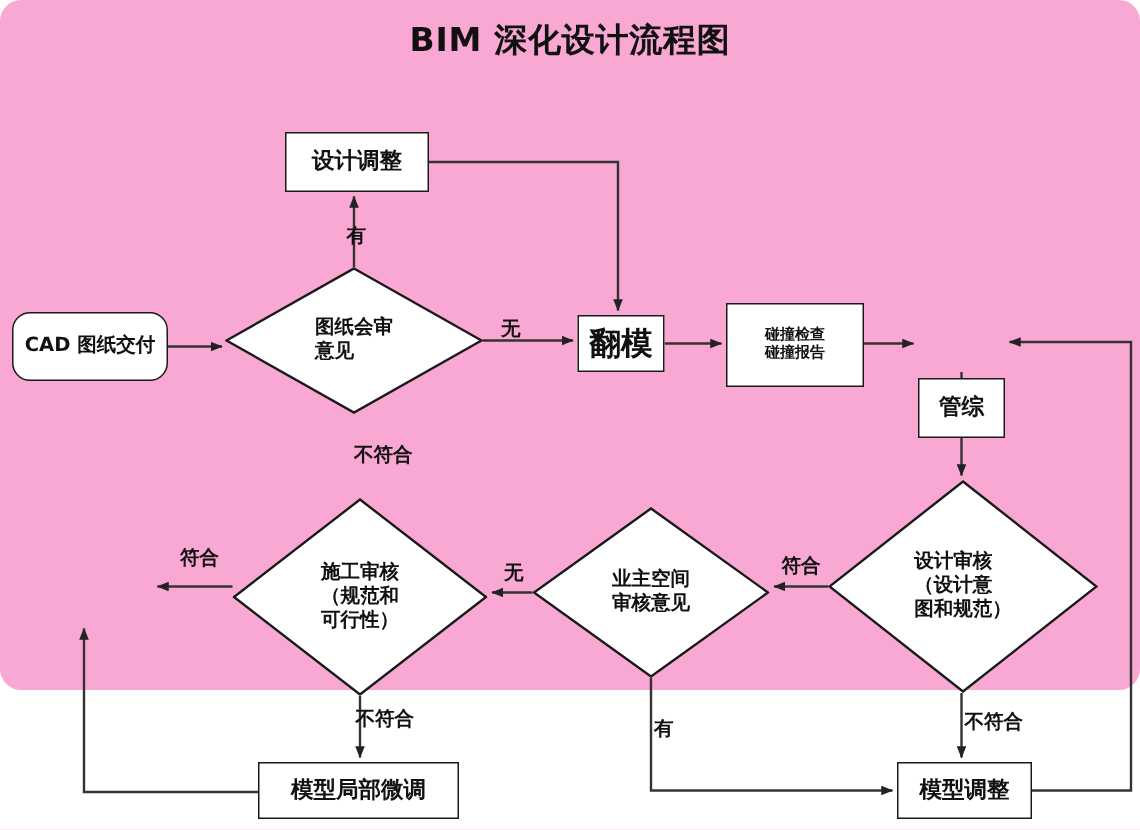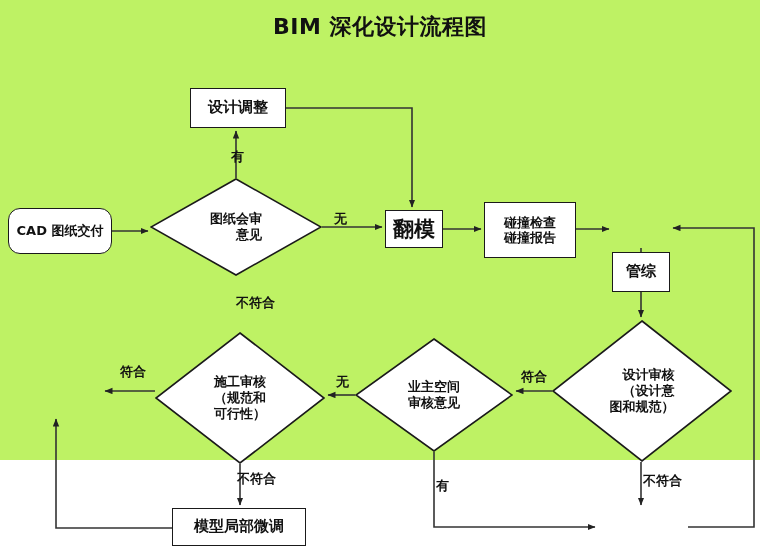--- a/index.html
+++ b/index.html
@@ -12,21 +12,22 @@
     width: 760px;
     height: 553px;
     font-family: "DejaVu Sans", "Liberation Sans", sans-serif;
     color: #111111;
     overflow: hidden;
   }
   #canvas {
     position: relative;
     width: 760px;
     height: 460px;
-    background: #bef264;
+    background: #f9a8d4;
+    border-radius: 14px;
   }
   #title {
     position: absolute;
     left: 0;
     top: 12px;
     width: 760px;
     text-align: center;
     font-size: 22px;
     font-weight: bold;
     letter-spacing: 0.5px;
@@ -73,21 +74,21 @@
   }
   .diamond-wrap .dlabel {
     position: absolute;
     left: 0;
     top: 0;
     width: 100%;
     height: 100%;
     display: flex;
     align-items: center;
     justify-content: center;
-    text-align: right;
+    text-align: left;
     font-weight: bold;
     line-height: 1.25;
     white-space: pre-line;
     color: #111111;
   }
   .edge-label {
     position: absolute;
     font-size: 13px;
     font-weight: bold;
     color: #111111;
@@ -155,21 +156,21 @@
       <polygon points="86,1 171,49 86,97 1,49" fill="#ffffff" stroke="#1a1a1a" stroke-width="1.6"></polygon>
     </svg>
     <div class="dlabel" style="font-size:13px;">图纸会审
 意见</div>
   </div>
 
   <div class="node rect" style="left:385px; top:210px; width:58px; height:38px; font-size:21px;">
     <span class="label">翻模</span>
   </div>
 
-  <div class="node rect" style="left:484px; top:202px; width:92px; height:56px; font-size:13px;">
+  <div class="node rect" style="left:484px; top:202px; width:92px; height:56px; font-size:10px;">
     <span class="label">碰撞检查
 碰撞报告</span>
   </div>
 
   <div class="node rect" style="left:612px; top:208px; width:58px; height:40px; font-size:15px;margin-top:44px;">
     <span class="label">管综</span>
   </div>
 
   <div class="diamond-wrap" style="left:355px; top:338px; width:158px; height:114px;">
     <svg width="158" height="114" viewBox="0 0 158 114">
@@ -195,20 +196,23 @@
     <div class="dlabel" style="font-size:13px;">施工审核
 （规范和
 可行性）</div>
   </div>
 
 
   <div class="node rect" style="left:172px; top:508px; width:134px; height:38px; font-size:15px;">
     <span class="label">模型局部微调</span>
   </div>
 
+  <div class="node rect" style="left:598px; top:508px; width:90px; height:38px; font-size:15px;">
+    <span class="label">模型调整</span>
+  </div>
 
   <div class="edge-label" style="left:231px; top:148px;">有</div>
 
   <div class="edge-label" style="left:334px; top:210px;">无</div>
 
   <div class="edge-label" style="left:236px; top:294px;">不符合</div>
 
   <div class="edge-label" style="left:120px; top:363px;">符合</div>
 
   <div class="edge-label" style="left:336px; top:373px;">无</div>

